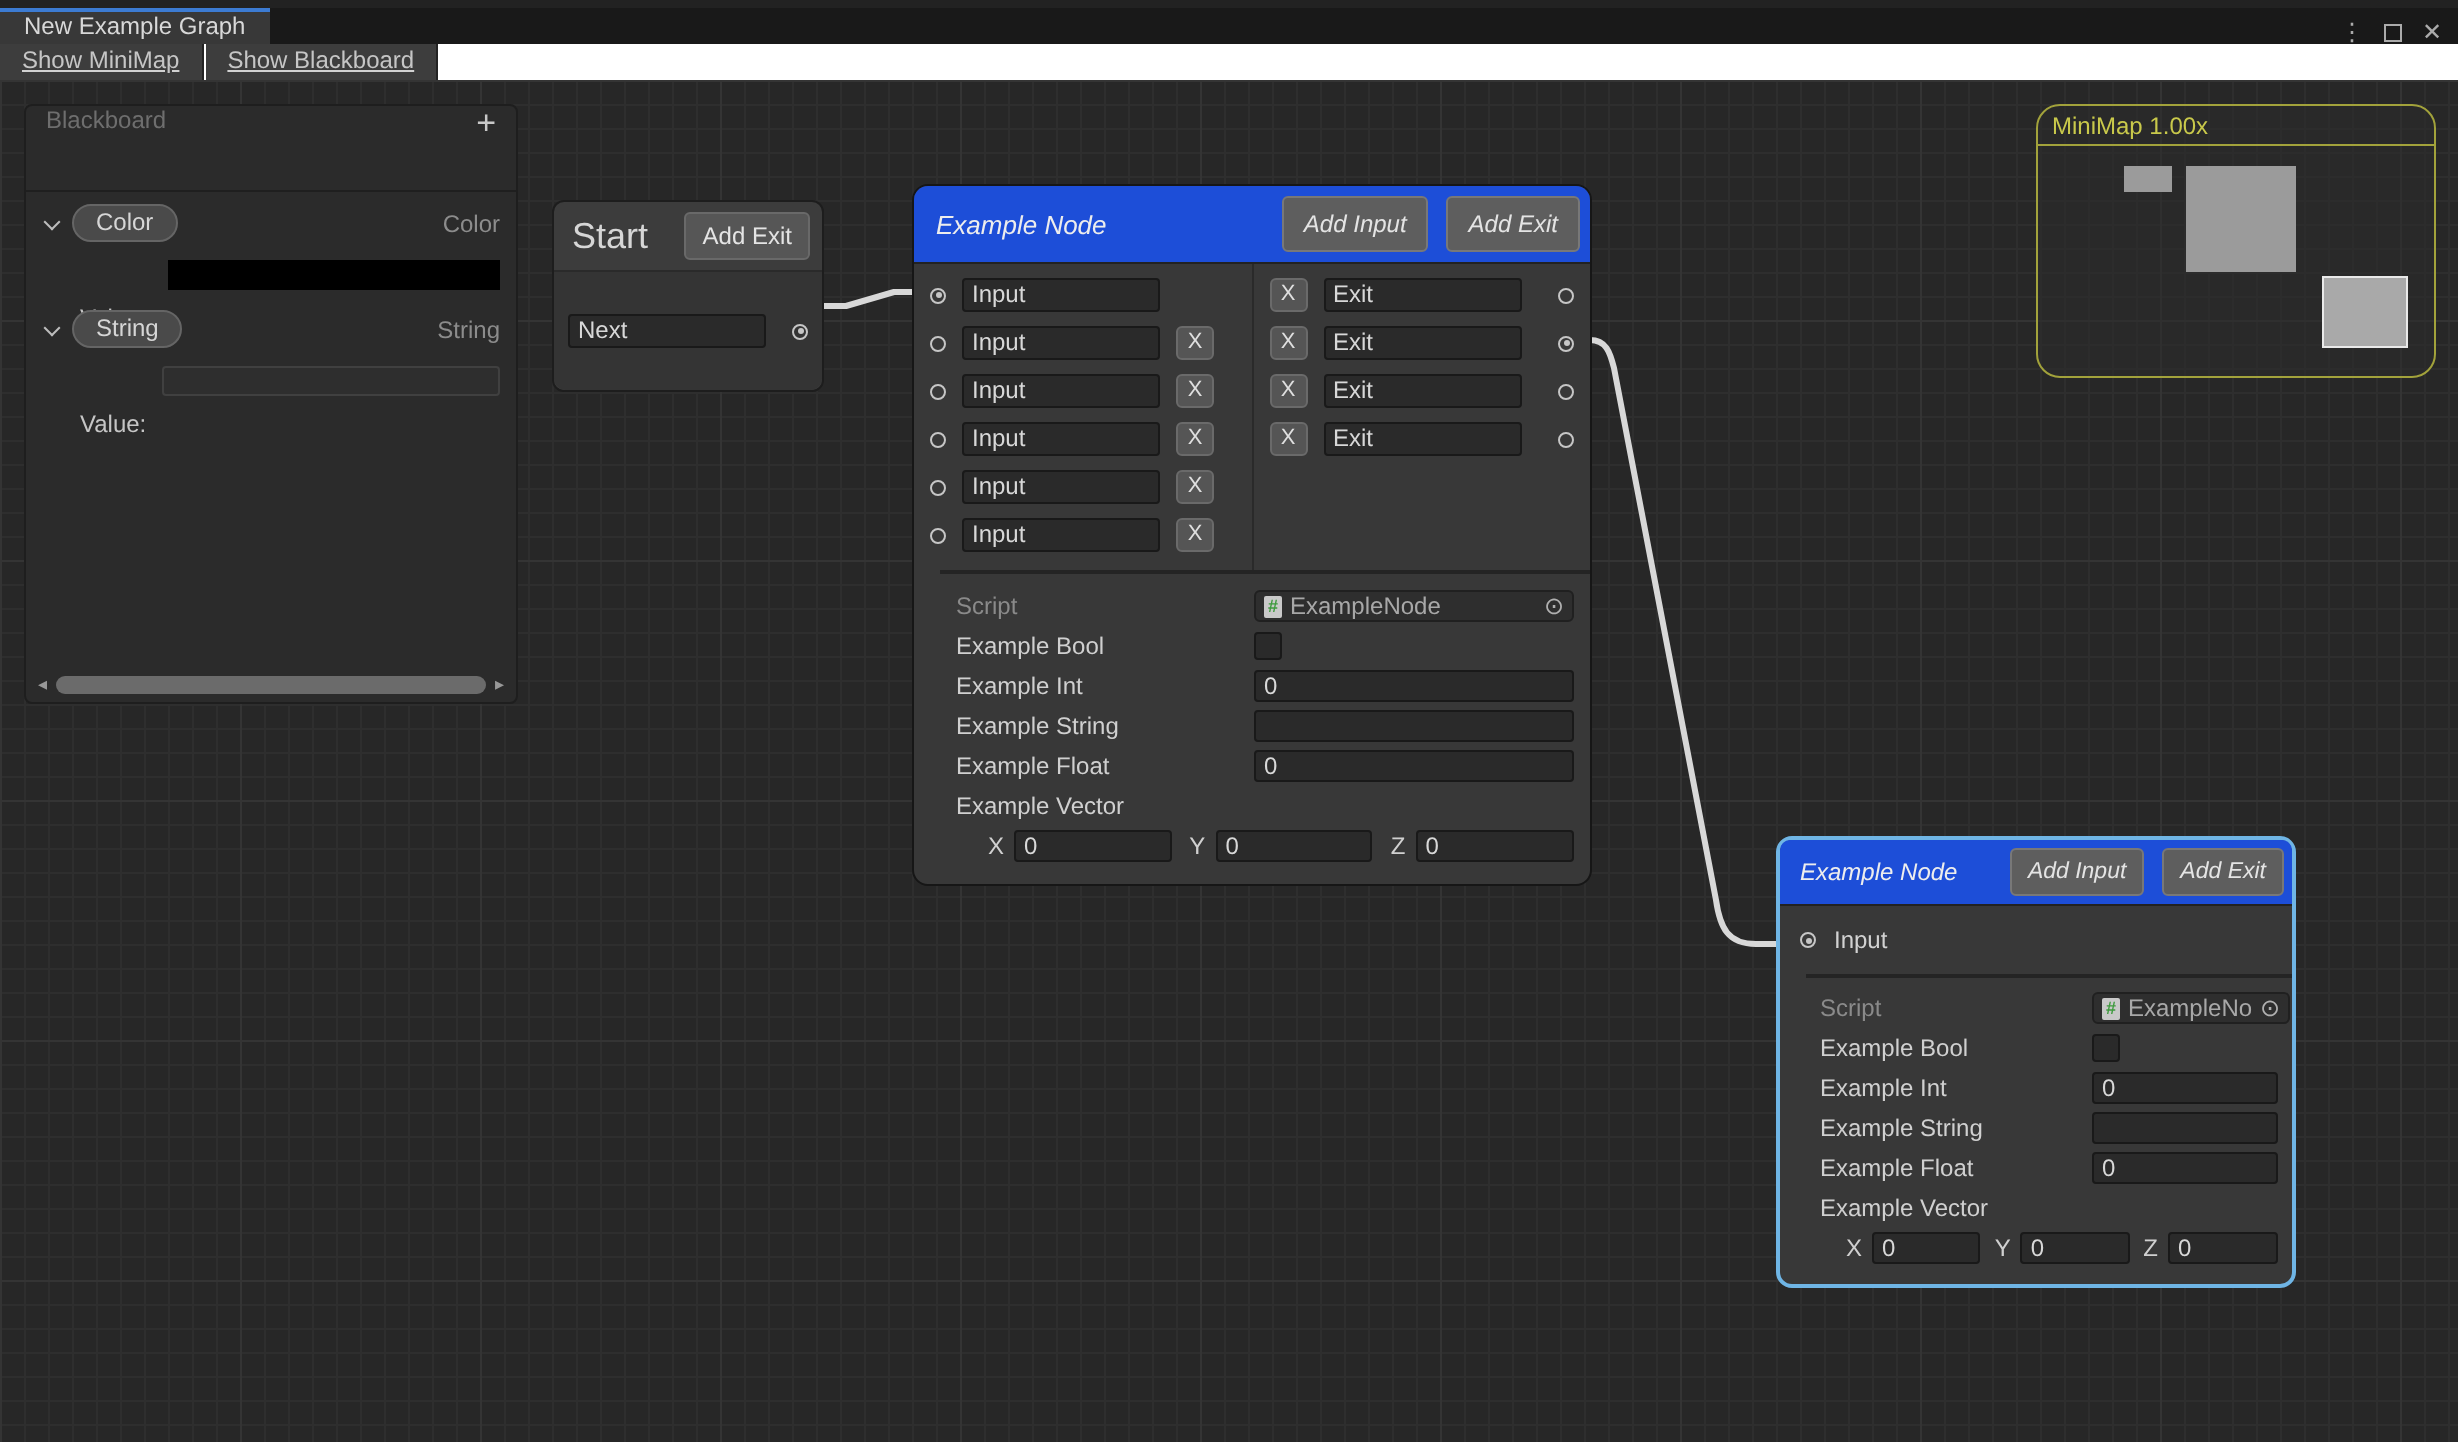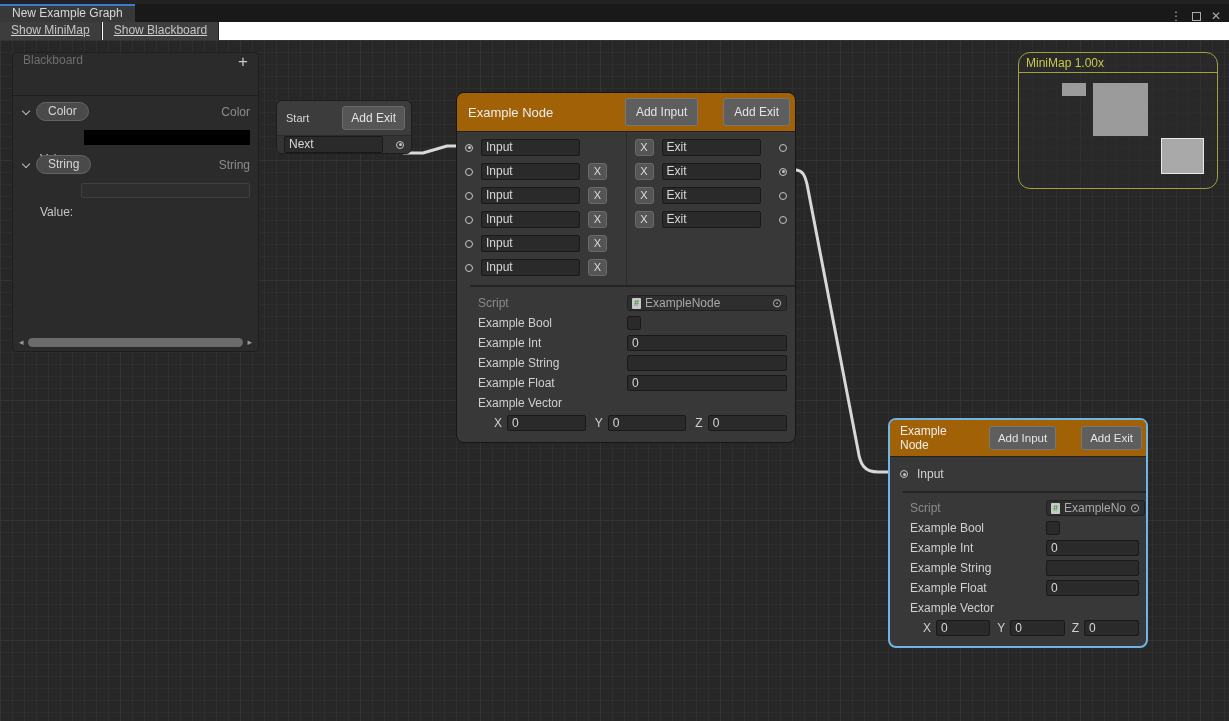--- a/index.html
+++ b/index.html
@@ -95,35 +95,35 @@
   .bb-scrollbar { position:absolute; left:4px; right:4px; bottom:3px; height:11px; display:flex; align-items:center; }
   .sb-arrow { color:#989898; font-size:9px; line-height:11px; flex:none; padding:0 2px; }
   .sb-thumb { flex:1; height:9px; background:#6b6b6b; border-radius:5px; margin:0 2px; }
 
   
   .start-node {
     position:absolute; left:276px; top:60px; width:136px;
     background:#3c3c3c; border:1px solid #1d1d1d; border-radius:6px;
   }
   .start-header { display:flex; align-items:center; padding:5px 6px 5px 9px; }
-  .start-title { font-size:11px; color:#d6d6d6; }
+  .start-title { font-size:18px; color:#d6d6d6; }
   .start-header .btn { margin-left:auto; padding:4px 8px; background:#565656; border-color:#696969; }
   .start-body { border-top:1px solid #2a2a2a; background:#343434; display:flex; align-items:center;
-    padding:0 7px; border-radius:0 0 6px 6px; }
+    padding:21px 7px; border-radius:0 0 6px 6px; }
   .start-body .tfield { width:99px; }
   .start-body .port { margin-left:auto; }
 
   
   .node1 {
     position:absolute; left:456px; top:52px; width:340px;
     background:#383838; border:1px solid #161616; border-radius:8px;
   }
   .node-header {
-    background:#a16207; border-radius:7px 7px 0 0; display:flex; align-items:center;
-    padding:5px 5px 5px 11px; gap:25px;
+    background:#1d4ed8; border-radius:7px 7px 0 0; display:flex; align-items:center;
+    padding:5px 5px 5px 11px; gap:9px;font-style:italic;
   }
   .node-title { font-size:13px; color:#ededed; flex:1; }
   .node-header .btn { padding:6px 10px; }
   .ports { display:flex; border-top:1px solid #222; }
   .ports-col { flex:1; padding:7px 8px 9px; display:flex; flex-direction:column; gap:7px; }
   .ports-col.inputs { border-right:1px solid #2a2a2a; }
   .port-row { display:flex; align-items:center; gap:8px; height:17px; }
   .port-row .tfield { width:99px; flex:none; }
   .port-row.exit .port { margin-left:auto; }
   .inspector { border-top:2px solid #242424; padding:6px 8px 9px;margin-left:13px; }

